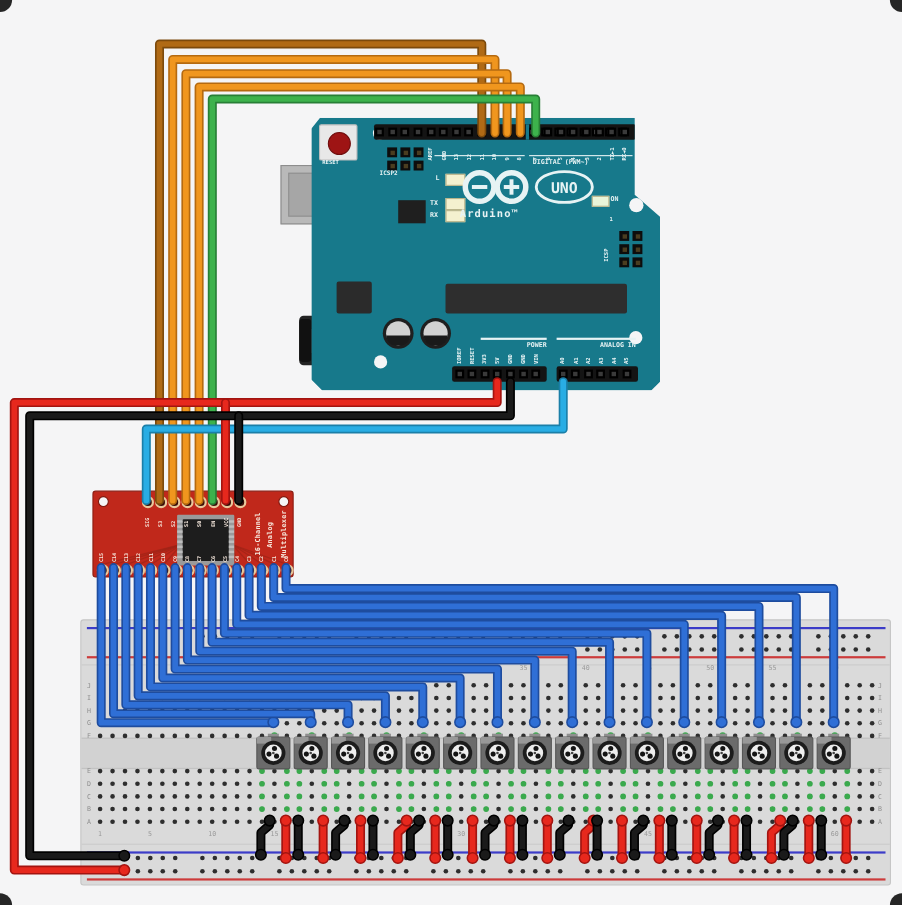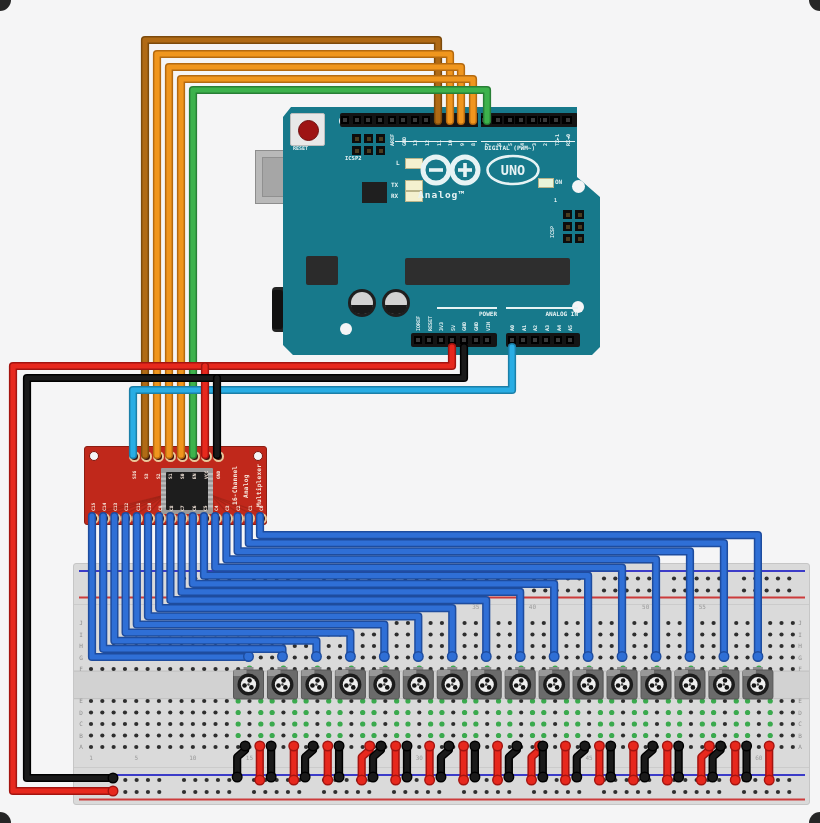--- a/index.html
+++ b/index.html
@@ -1250,21 +1250,21 @@
       <span class="led" style="left:122px;top:84px;" data-interactable="false"></span>
       <span class="silk" style="position:absolute;left:108px;top:85px;font-size:6px;" data-interactable="false">RX</span>
 
       <svg class="abs" style="left:132px;top:44px;" width="70" height="40" data-interactable="false">
         <circle cx="21" cy="19" r="13" fill="none" stroke="#e7f3f4" stroke-width="5"></circle>
         <circle cx="50" cy="19" r="13" fill="none" stroke="#e7f3f4" stroke-width="5"></circle>
         <rect x="14" y="17.2" width="14" height="3.6" fill="#e7f3f4"></rect>
         <rect x="43" y="17.2" width="14" height="3.6" fill="#e7f3f4"></rect>
         <rect x="48.2" y="12" width="3.6" height="14" fill="#e7f3f4"></rect>
       </svg>
-      <span class="silk" style="position:absolute;left:135px;top:82px;font-size:9.5px;letter-spacing:1px;" data-interactable="false">Analog™</span>
+      <span class="silk" style="position:absolute;left:135px;top:82px;font-size:9.5px;letter-spacing:1px;" data-interactable="false">Arduino™</span>
       <svg class="abs" style="left:202px;top:47px;" width="56" height="32" data-interactable="false">
         <ellipse cx="28" cy="16" rx="25.5" ry="14" fill="none" stroke="#e7f3f4" stroke-width="2.6"></ellipse>
         <text x="28" y="21" text-anchor="middle" font-size="13.5" font-weight="bold" fill="#e7f3f4" font-family="DejaVu Sans Mono, monospace" id="uno-text">UNO</text>
       </svg>
 
       <span class="silkline" style="left:112px;top:33.5px;width:82px;" data-interactable="false"></span>
       <span class="silkline" style="left:198px;top:33.5px;width:94px;" data-interactable="false"></span>
       <div class="silk" style="position:absolute;left:150px;top:37px;width:102px;text-align:right;font-size:6px;" data-interactable="false">DIGITAL (PWM~)</div>
 
       <div id="big-ic" data-interactable="false"></div>

